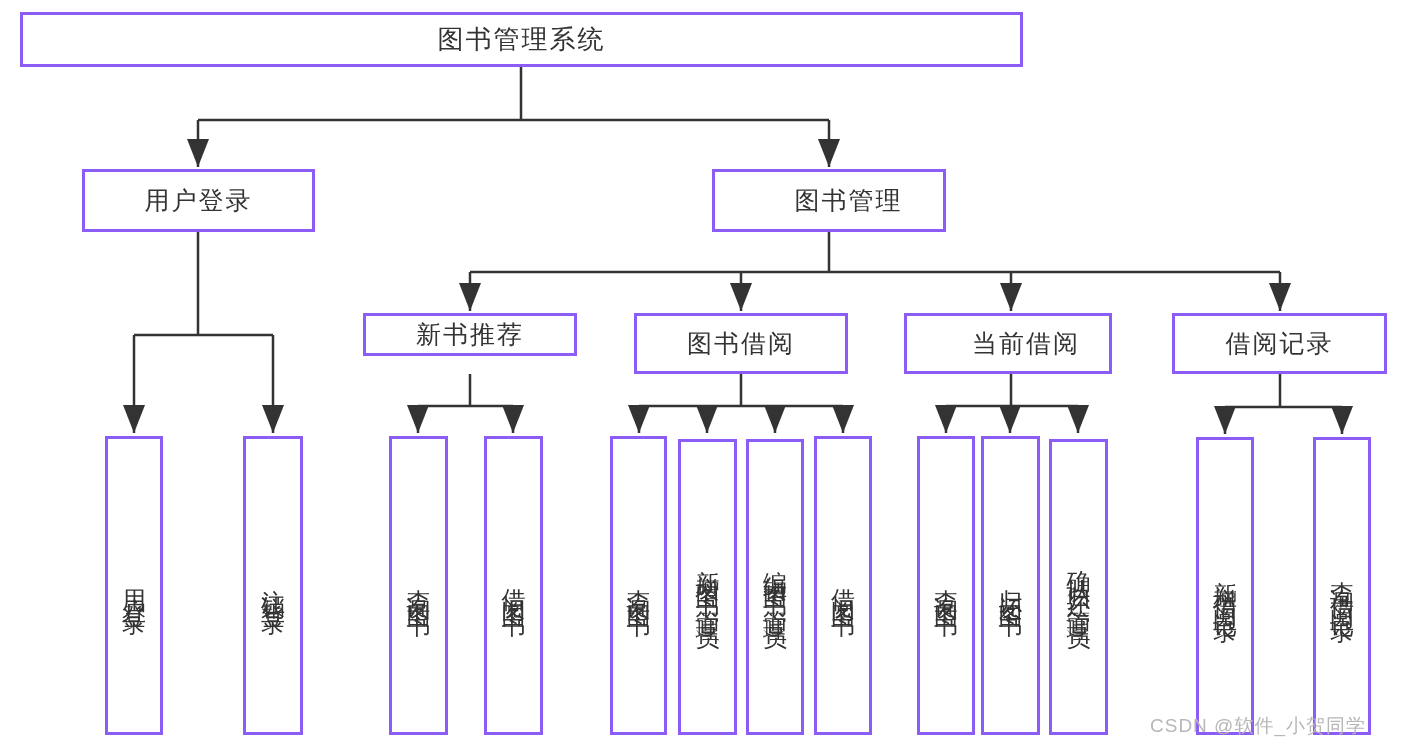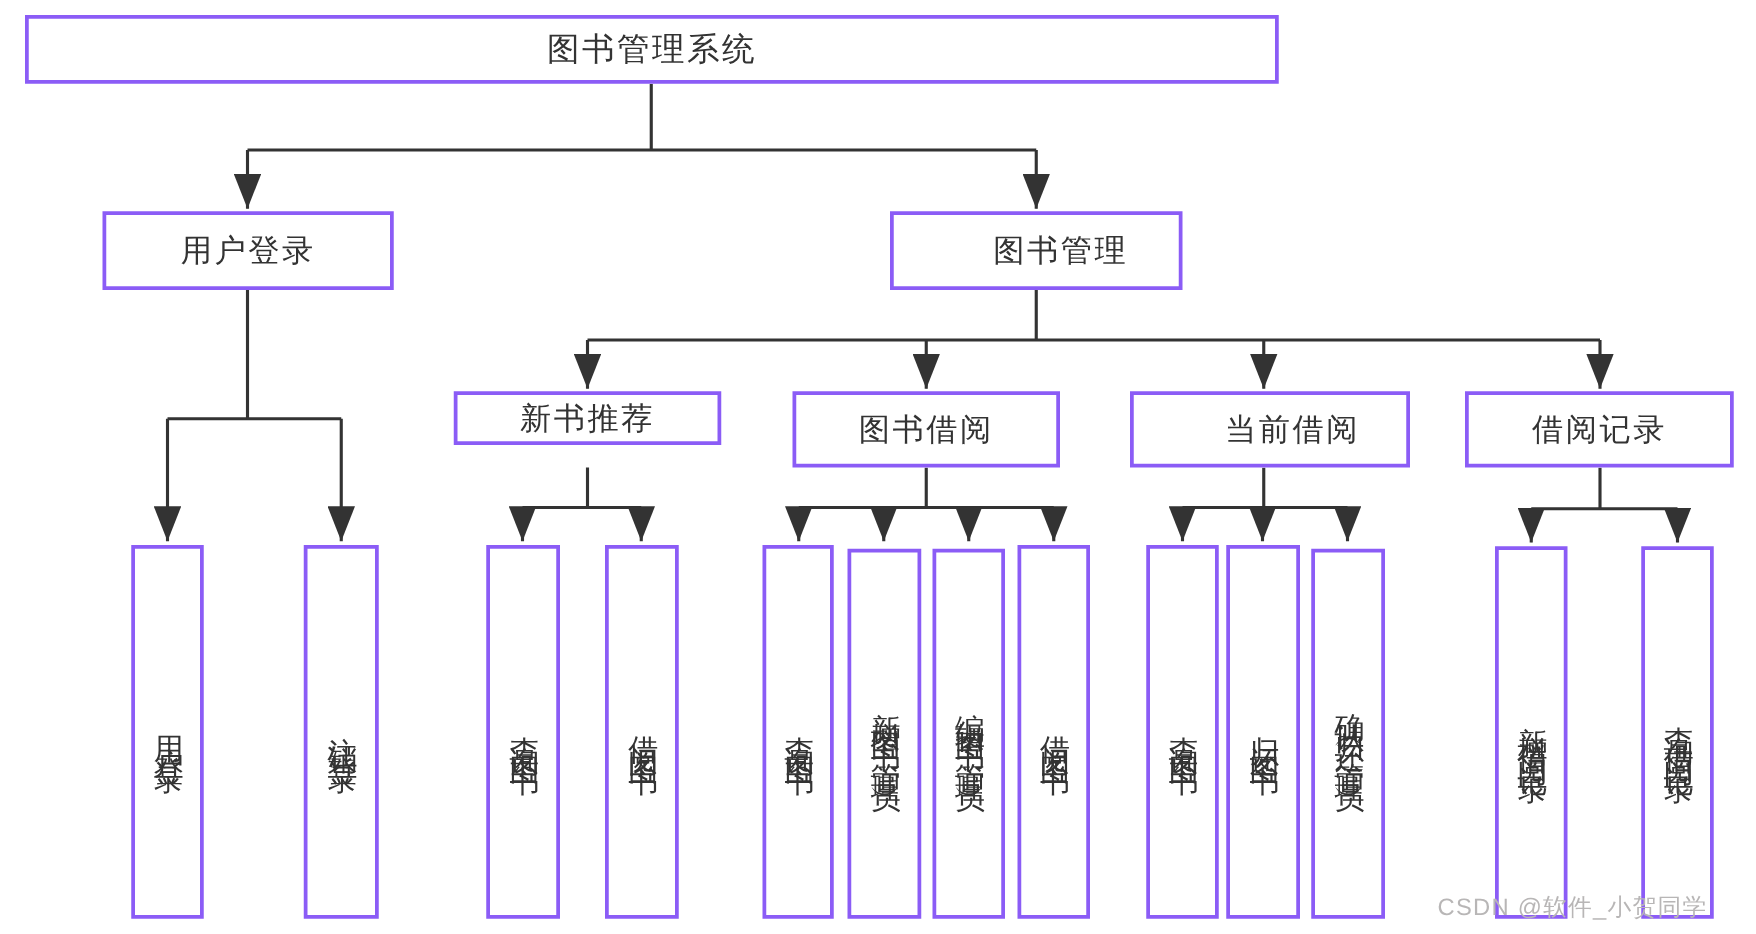--- a/index.html
+++ b/index.html
@@ -119,21 +119,21 @@
   <div class="node" style="left:712px; top:169px; width:234px; height:63px;padding-left:39px;">
     <span class="h-label">图书管理</span>
   </div>
 
   <div class="node" style="left:363px; top:313px; width:214px; height:43px;">
     <span class="h-label">新书推荐</span>
   </div>
   <div class="node" style="left:634px; top:313px; width:214px; height:61px;">
     <span class="h-label">图书借阅</span>
   </div>
-  <div class="node" style="left:904px; top:313px; width:224px; height:61px;padding-left:36px;">
+  <div class="node" style="left:904px; top:313px; width:208px; height:61px;padding-left:36px;">
     <span class="h-label">当前借阅</span>
   </div>
   <div class="node" style="left:1172px; top:313px; width:215px; height:61px;">
     <span class="h-label">借阅记录</span>
   </div>
 
   <div class="node" style="left:105px; top:436px; width:58px; height:299px;">
     <span class="v-label">用户登录</span>
   </div>
   <div class="node" style="left:243px; top:436px; width:60px; height:299px;">

